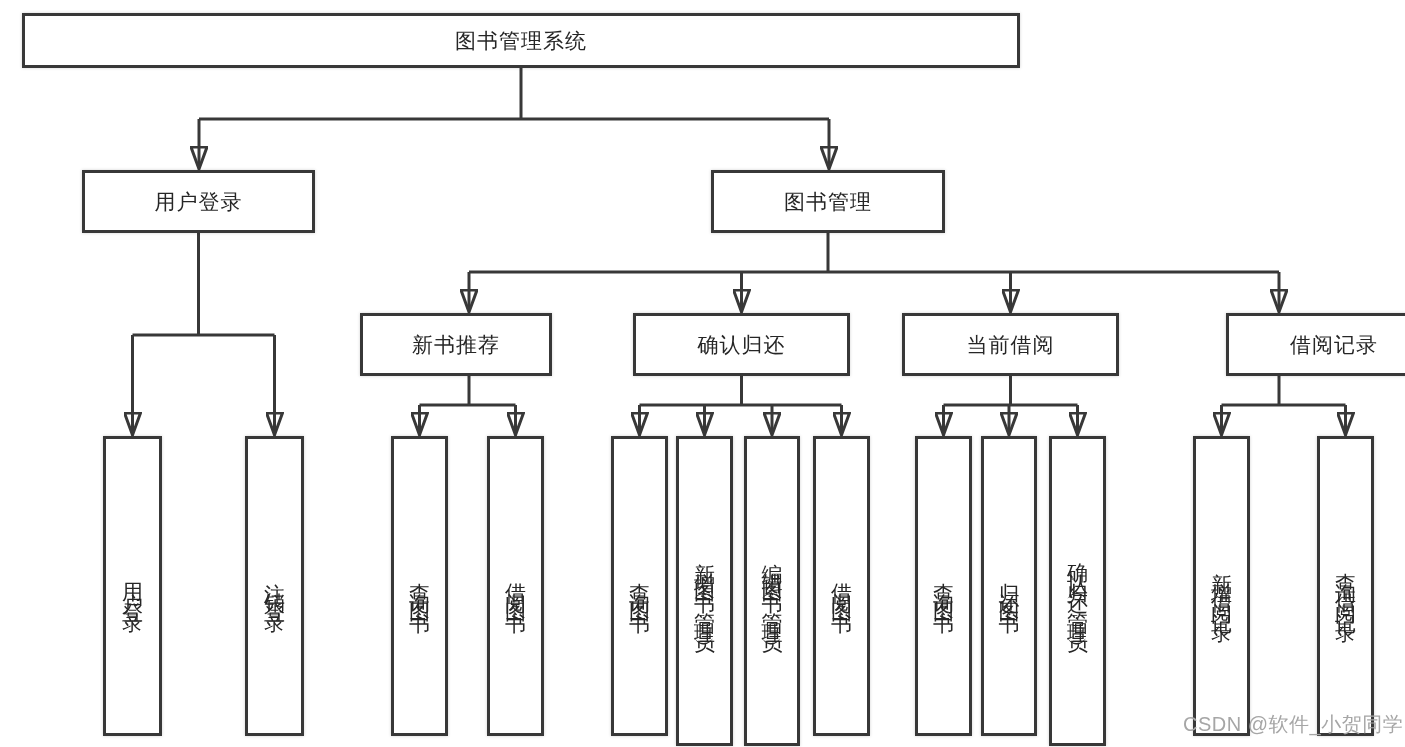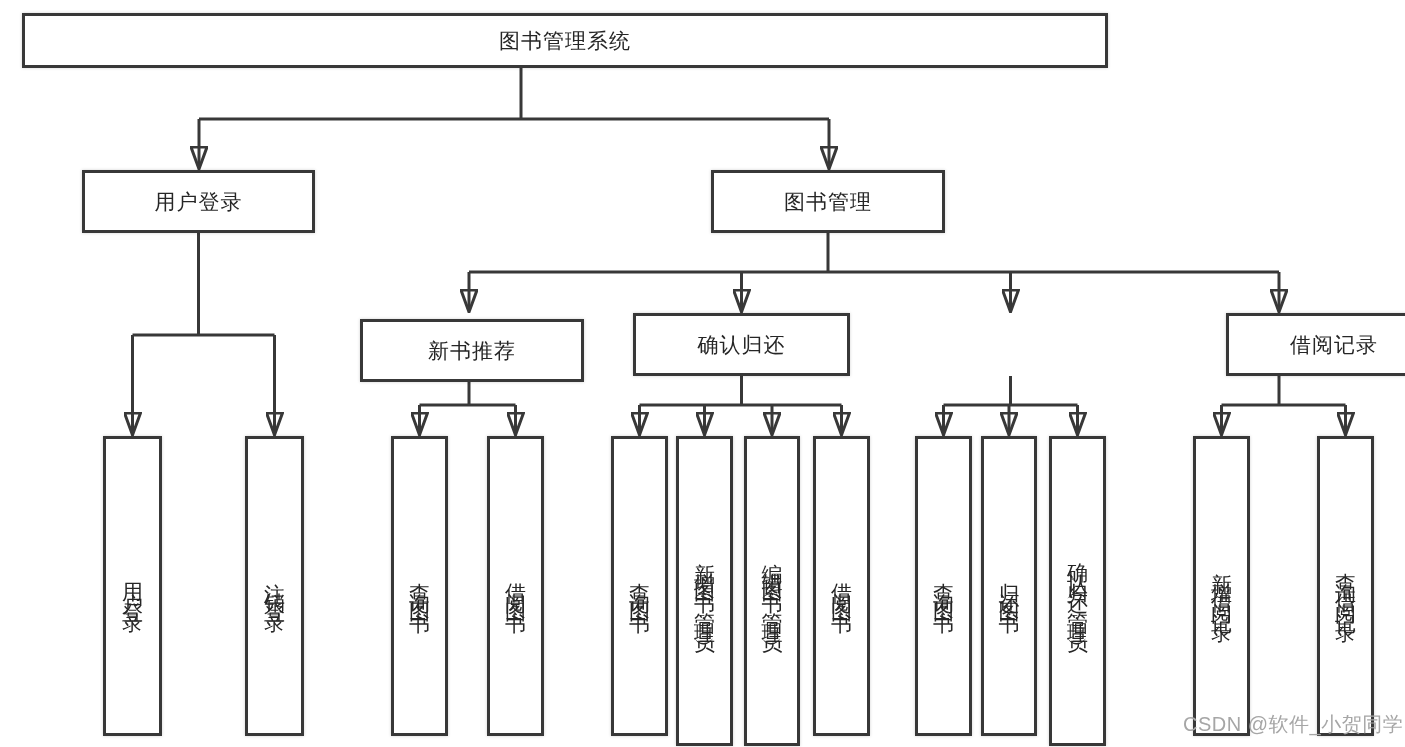--- a/index.html
+++ b/index.html
@@ -15,24 +15,24 @@
   .node{
     position:absolute;box-sizing:border-box;
     border:3px solid var(--line,#383838);background:#fff;
     display:flex;align-items:center;justify-content:center;
     font-size:21px;color:var(--text,#262626);
     box-shadow:0 0 3px rgba(0,0,0,.18);
   }
   .htext{letter-spacing:1px;white-space:nowrap;}
   .vtext{writing-mode:vertical-rl;text-orientation:mixed;letter-spacing:10px;line-height:1.15;}
   
-  #n-root   {left:22px;  top:13px;  width:1086px;height:55px;}
+  #n-root   {left:22px;  top:13px;  width:998px;height:55px;}
   #n-login  {left:82px;  top:170px; width:233px;height:63px;}
   #n-mgmt   {left:711px; top:170px; width:234px;height:63px;text-align:center;}
-  #n-new    {left:360px; top:313px; width:224px;height:63px;margin-top:6px;}
+  #n-new    {left:360px; top:313px; width:192px;height:63px;}
   #n-borrow {left:633px; top:313px; width:217px;height:63px;}
   #n-current{left:902px; top:313px; width:217px;height:63px;}
   #n-records{left:1226px;top:313px; width:216px;height:63px;}
   #n-a1{left:103px; top:436px;width:59px;height:300px;}
   #n-a2{left:245px; top:436px;width:59px;height:300px;}
   #n-b1{left:391px; top:436px;width:57px;height:300px;}
   #n-b2{left:487px; top:436px;width:57px;height:300px;}
   #n-c1{left:611px; top:436px;width:57px;height:300px;}
   #n-c2{left:676px; top:436px;width:57px;height:310px;}
   #n-c3{left:744px; top:436px;width:56px;height:310px;}
@@ -104,20 +104,23 @@
   <div class="node" id="n-mgmt">
     <span class="htext">图书管理</span>
   </div>
 
   <div class="node" id="n-new">
     <span class="htext">新书推荐</span>
   </div>
   <div class="node" id="n-borrow">
     <span class="htext">确认归还</span>
   </div>
+  <div class="node" id="n-current">
+    <span class="htext">当前借阅</span>
+  </div>
   <div class="node" id="n-records">
     <span class="htext">借阅记录</span>
   </div>
 
   <div class="node" id="n-a1">
     <span class="vtext">用户登录</span>
   </div>
   <div class="node" id="n-a2">
     <span class="vtext">注销登录</span>
   </div>

